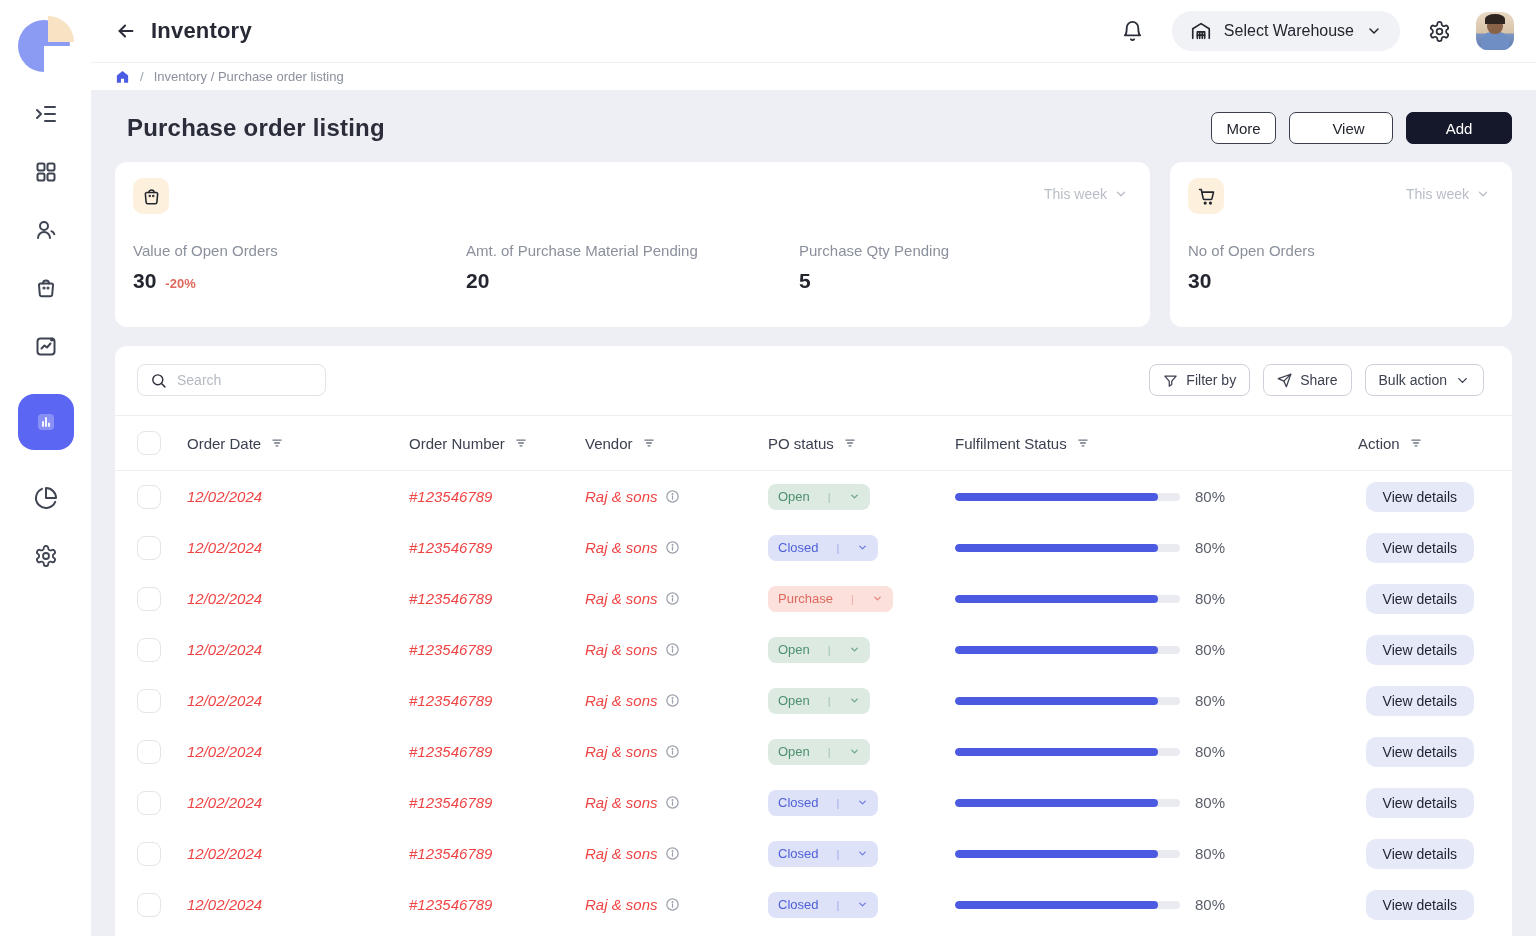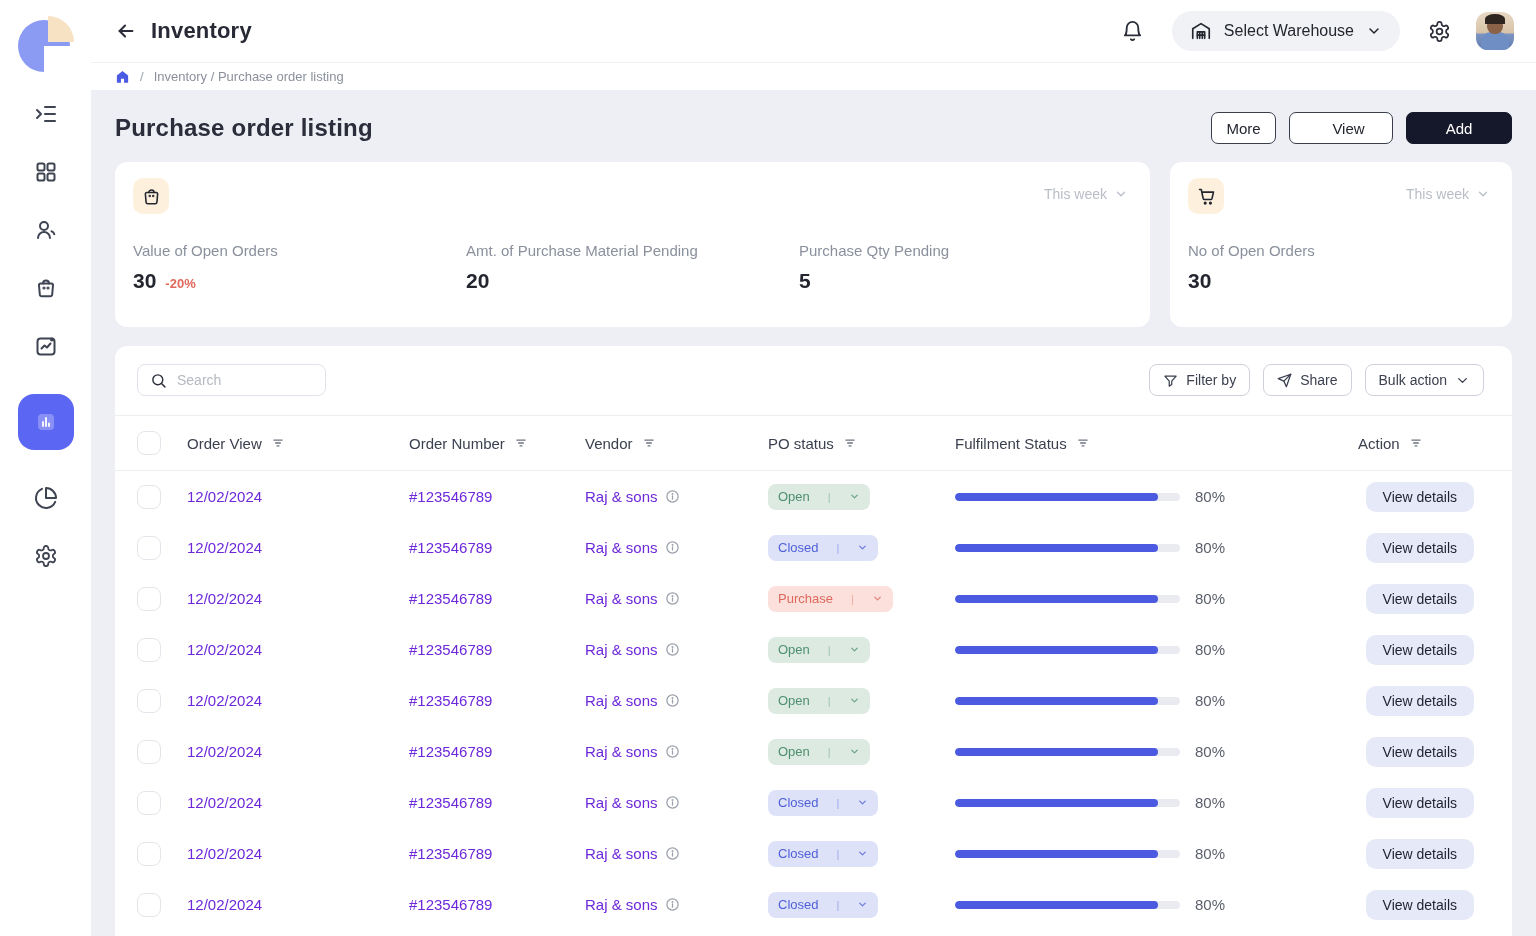--- a/index.html
+++ b/index.html
@@ -37,21 +37,21 @@
   .avatar .body { position:absolute; left:5px; top:20px; width:28px; height:18px; border-radius:10px 10px 0 0; background:#6f8fc4; }
 
   
   .breadcrumb { height:28px; background:#fff; border-top:1px solid #eef0f3; display:flex; align-items:center; padding:0 24px; gap:10px; }
   .breadcrumb .sep { color:#9aa0ab; font-size:13px; }
   .breadcrumb .path { color:#8a909c; font-size:13px; }
   .crumb-home { width:15px; height:15px; color:#4c5be4; display:flex; }
 
   
   .content { flex:1; padding:16px 24px 0 24px; overflow:hidden; }
-  .title-row { display:flex; align-items:center; margin-top:6px; }
+  .title-row { display:flex; align-items:center; margin-top:6px;margin-left:12px; }
   .page-title { font-size:24px; font-weight:700; color:#2b2e3a; letter-spacing:.2px; }
   .title-actions { margin-left:auto; display:flex; gap:13px; }
   .btn { border-radius:7px; font-size:15px; cursor:pointer; display:flex; align-items:center; justify-content:center; font-family:inherit; }
   .btn-outline { background:#fff; border:1.5px solid #3a3e4d; color:#23262f; height:32px; }
   .btn-more { width:65px; } .btn-view { width:104px;padding-left:15px; }
   .btn-dark { background:#15172b; border:1.5px solid #15172b; color:#fff; height:32px; width:106px; }
 
   
   .cards-row { display:flex; gap:20px; margin-top:18px; }
   .card { background:#fff; border-radius:12px; }
@@ -79,21 +79,21 @@
   .tool-btn svg { width:15px; height:15px; }
   .toolbar-group { display:flex; gap:13px; }
 
   .tgrid { display:grid; grid-template-columns:50px 222px 176px 183px 187px 240px 95px 1fr; align-items:center; padding-left:22px; }
   .thead { height:55px; border-bottom:1px solid #eceef2; }
   .th { display:flex; align-items:center; gap:9px; font-size:15px; color:#3c4150; font-weight:500; }
   .th svg { width:14px; height:14px; color:#6d7380; }
   .th-action { justify-content:flex-start; padding-left:68px; }
   .trow { height:51px; }
   .checkbox { width:24px; height:24px; border:1.5px solid #e3e5ea; border-radius:8px; background:#fff; cursor:pointer; }
-  .cell { font-size:15px; color:#6d28d9; display:flex; align-items:center; gap:7px; }
+  .cell { font-size:15px; color:#ef4444; display:flex; align-items:center; gap:7px;font-style:italic; }
   .info-icon { width:15px; height:15px; color:#9aa0ab; display:flex; }
   .badge { display:inline-flex; align-items:center; gap:18px; height:26px; border-radius:8px; padding:0 10px; font-size:13px; cursor:pointer; width:fit-content; }
   .badge .divider { opacity:.45; font-size:11px; }
   .badge svg { width:11px; height:11px; opacity:.75; }
   .badge-open { background:#dceae2; color:#4e8f6e; }
   .badge-closed { background:#dde2f8; color:#4f5fd9; }
   .badge-cancelled { background:#fbe0dc; color:#df695e; }
   .progress-track { width:225px; height:8px; border-radius:4px; background:#e9ebf0; overflow:hidden; }
   .progress-fill { width:90%; height:100%; border-radius:4px; background:#4b5ae0; }
   .progress-label { font-size:15px; color:#5a5f6b; }
@@ -326,21 +326,21 @@
                 </svg>
             </button>
           </div>
         </div>
 
         <div class="tgrid thead">
           <div>
               <div class="checkbox"></div>
             </div>
           <div class="th">
-            <span>Order View</span>
+            <span>Order Date</span>
             <svg viewBox="0 0 24 24" fill="none" stroke="currentColor" stroke-width="2.4" stroke-linecap="round">
                 <path d="M5 7h14M8 12h8M10.5 17h3"></path>
               </svg>
           </div>
           <div class="th">
             <span>Order Number</span>
             <svg viewBox="0 0 24 24" fill="none" stroke="currentColor" stroke-width="2.4" stroke-linecap="round">
                 <path d="M5 7h14M8 12h8M10.5 17h3"></path>
               </svg>
           </div>

